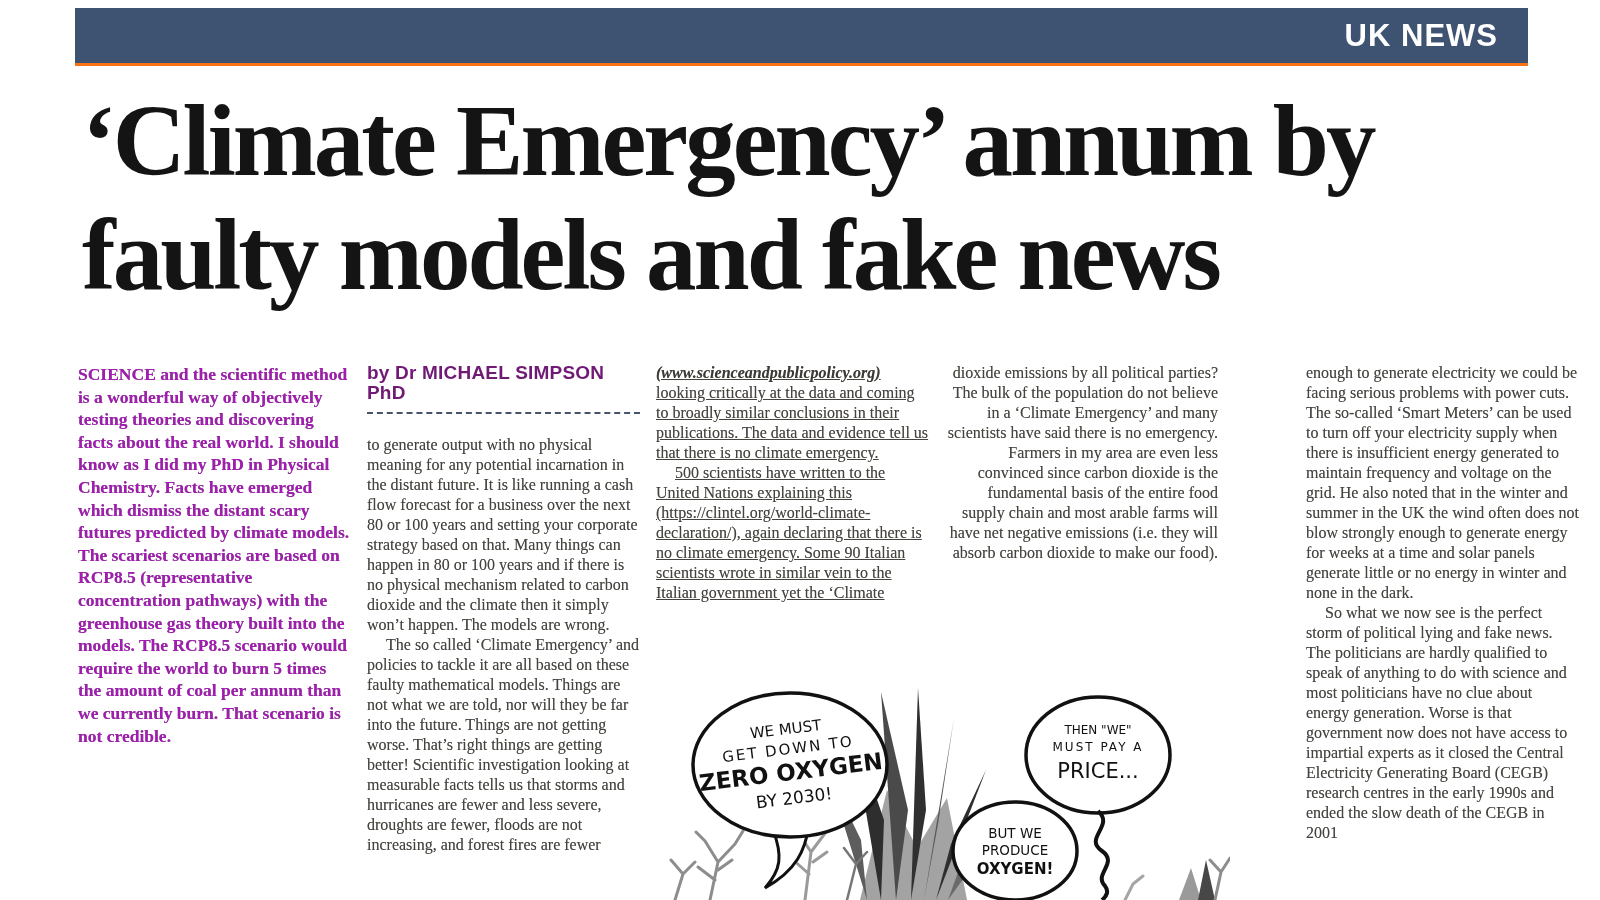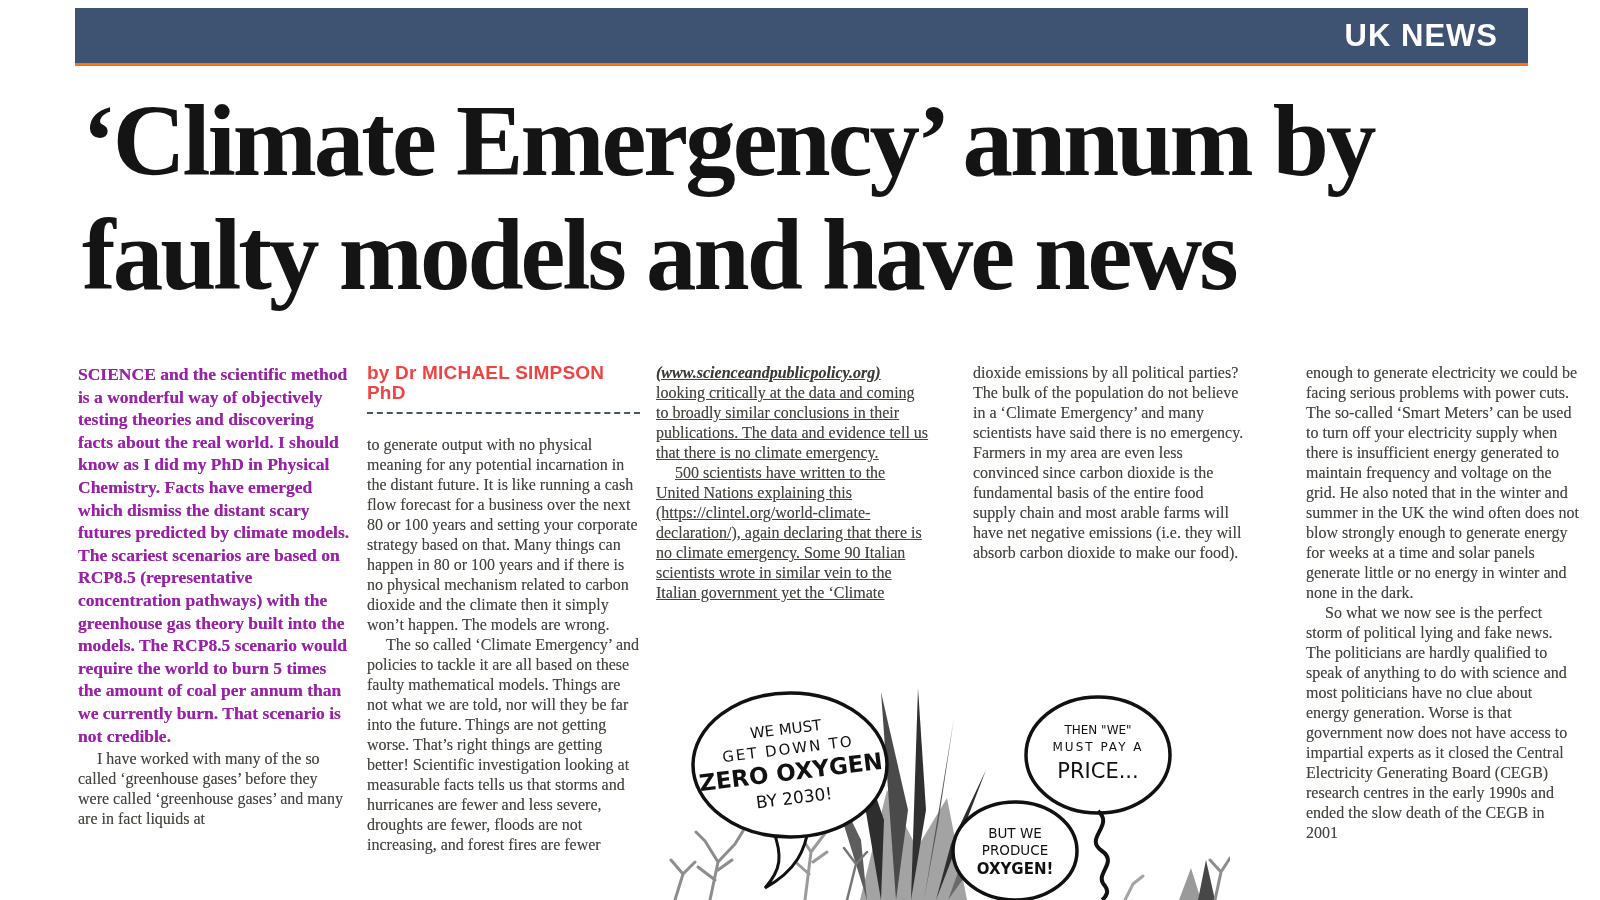--- a/index.html
+++ b/index.html
@@ -22,60 +22,59 @@
               letter-spacing:-3px; }
   .headline span { display:block; white-space:nowrap; }
 
   
   .col { position:absolute; top:363px; width:273px; height:537px;
          font-size:16px; line-height:20px; color:#45433e;
          text-shadow:0 0 0.6px rgba(95,92,86,0.55); overflow:hidden; }
   .c1 { left:78px;  }
   .c2 { left:367px; }
   .c3 { left:656px;text-decoration:underline; }
-  .c4 { left:973px; }
+  .c4 { left:945px;text-align:right; }
   .c5 { left:1306px;}
   .col p { margin:0; }
   .col p.indent { text-indent:19px; }
   .c1 .lead { font-weight:700; font-size:17.5px; line-height:22.6px;
               color:#a21caf; text-shadow:0 0 0.6px rgba(50,58,80,0.6);
               margin-bottom:2px; }
   .c3 .weblead { font-weight:700; font-style:italic; color:#3c3a36; }
   .c3, .c4 { height:290px; }
 
   
   .byline-block { border-bottom:2px dashed #46536b; padding-bottom:9px;
                   margin-bottom:21px; }
   .byline { font-family:"Liberation Sans", sans-serif; font-weight:700;
-            font-size:19px; letter-spacing:0.2px; color:#ef4444;
+            font-size:19px; letter-spacing:0.2px; color:#701a75;
             text-shadow:none; }
 
   
   .cartoon { position:absolute; left:655px; top:648px; width:575px; height:252px; }
   .cartoon svg { display:block; }
   .bubble-text { font-family:"DejaVu Sans", sans-serif; fill:#111;
                  text-anchor:middle; }
 </style>
 </head>
 <body>
 
 <div class="page">
 
   <div class="topbar">
     <span class="section-label">UK NEWS</span>
   </div>
 
   <h1 class="headline">
     <span>‘Climate Emergency’ annum by</span>
-    <span>faulty models and have news</span>
+    <span>faulty models and fake news</span>
   </h1>
 
   <div class="col c1">
     <p class="lead">SCIENCE and the scientific method is a wonderful way of objectively testing theories and discovering facts about the real world. I should know as I did my PhD in Physical Chemistry. Facts have emerged which dismiss the distant scary futures predicted by climate models. The scariest scenarios are based on RCP8.5 (representative concentration pathways) with the greenhouse gas theory built into the models. The RCP8.5 scenario would require the world to burn 5 times the amount of coal per annum than we currently burn. That scenario is not credible.</p>
-    <p class="indent">I have worked with many of the so called ‘greenhouse gases’ before they were called ‘greenhouse gases’ and many are in fact liquids at</p>
   </div>
 
   <div class="col c2">
     <div class="byline-block">
       <div class="byline">by Dr MICHAEL SIMPSON PhD</div>
     </div>
     <p>to generate output with no physical meaning for any potential incarnation in the distant future. It is like running a cash flow forecast for a business over the next 80 or 100 years and setting your corporate strategy based on that. Many things can happen in 80 or 100 years and if there is no physical mechanism related to carbon dioxide and the climate then it simply won’t happen. The models are wrong.</p>
     <p class="indent">The so called ‘Climate Emergency’ and policies to tackle it are all based on these faulty mathematical models. Things are not what we are told, nor will they be far into the future. Things are not getting worse. That’s right things are getting better! Scientific investigation looking at measurable facts tells us that storms and hurricanes are fewer and less severe, droughts are fewer, floods are not increasing, and forest fires are fewer</p>
   </div>
 

